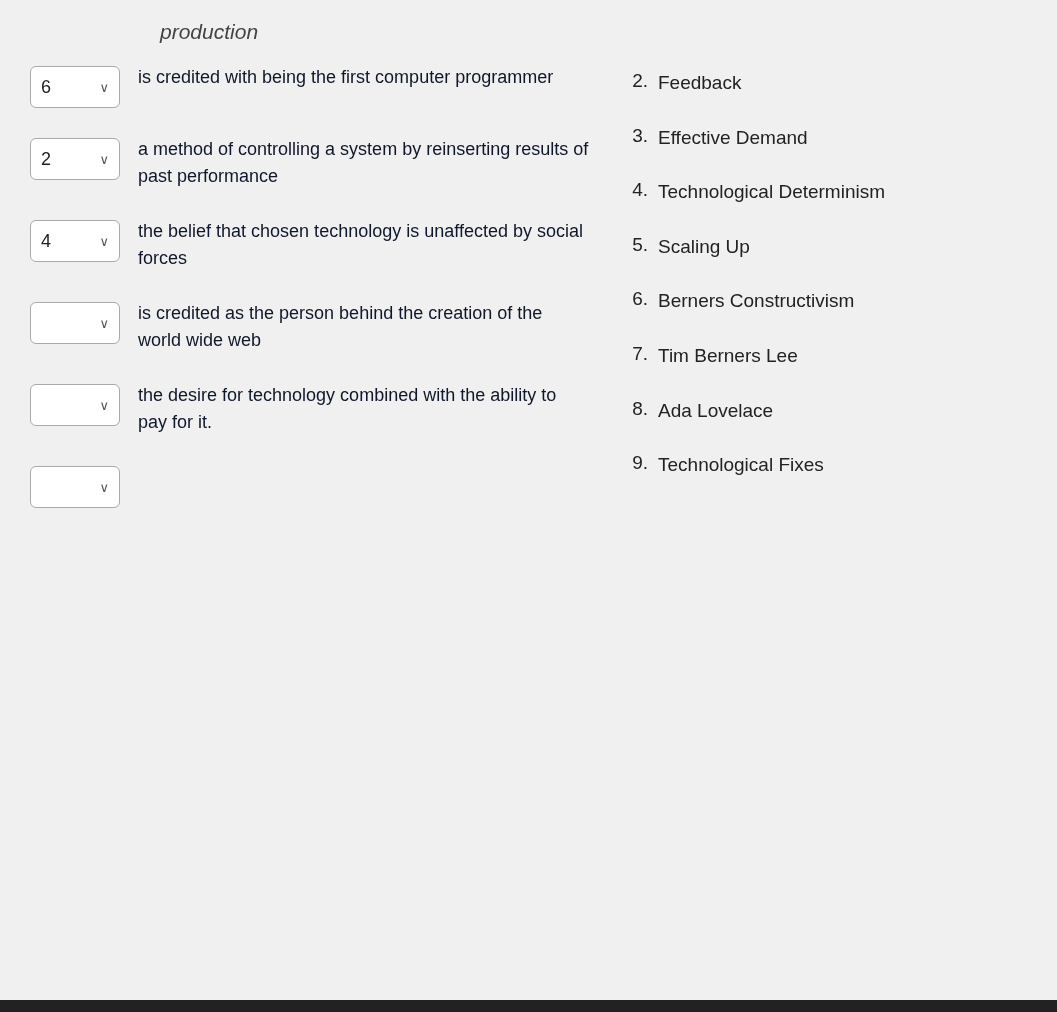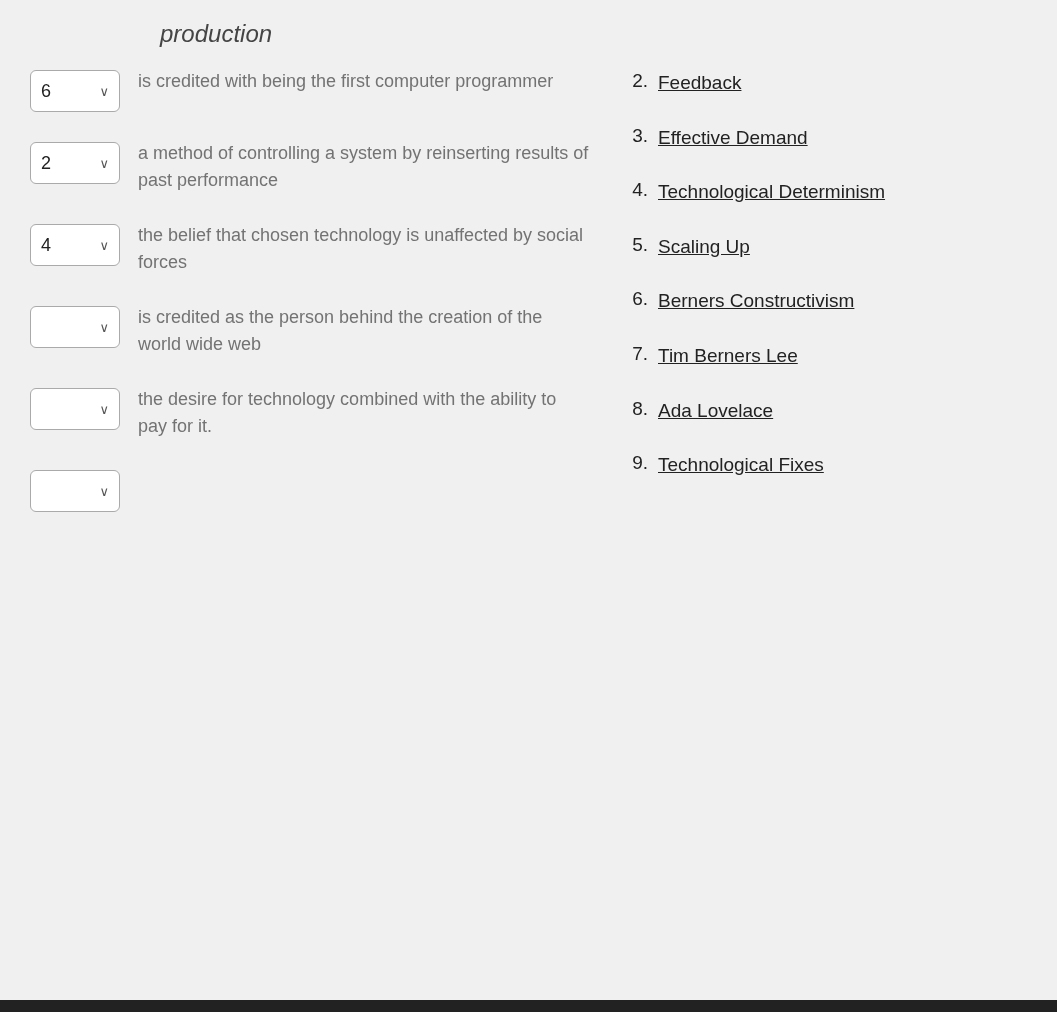--- a/index.html
+++ b/index.html
@@ -24,21 +24,21 @@
 
     
     .left-column {
       display: flex;
       flex-direction: column;
       width: 560px;
       padding-top: 0;
     }
 
     .top-label {
-      font-size: 24px;
+      font-size: 21px;
       color: #444;
       margin-bottom: 20px;
       padding-left: 130px;
       font-style: italic;
     }
 
     .match-row {
       display: flex;
       flex-direction: row;
       align-items: flex-start;
@@ -71,21 +71,21 @@
       color: #222;
     }
 
     .dropdown-box .chevron {
       font-size: 13px;
       color: #555;
     }
 
     .definition-text {
       font-size: 18px;
-      color: #737373;
+      color: #0f172a;
       line-height: 1.5;
       flex: 1;
     }
 
     
     .right-column {
       display: flex;
       flex-direction: column;
       padding-top: 50px;
       padding-left: 30px;
@@ -107,21 +107,20 @@
       font-weight: 400;
       min-width: 28px;
       text-align: right;
     }
 
     .item-label {
       font-size: 19px;
       color: #222;
       font-weight: 400;
       line-height: 1.4;
-      text-decoration: underline;
     }
 
     
     .bottom-bar {
       position: fixed;
       bottom: 0;
       left: 0;
       width: 1057px;
       height: 12px;
       background: #222;

